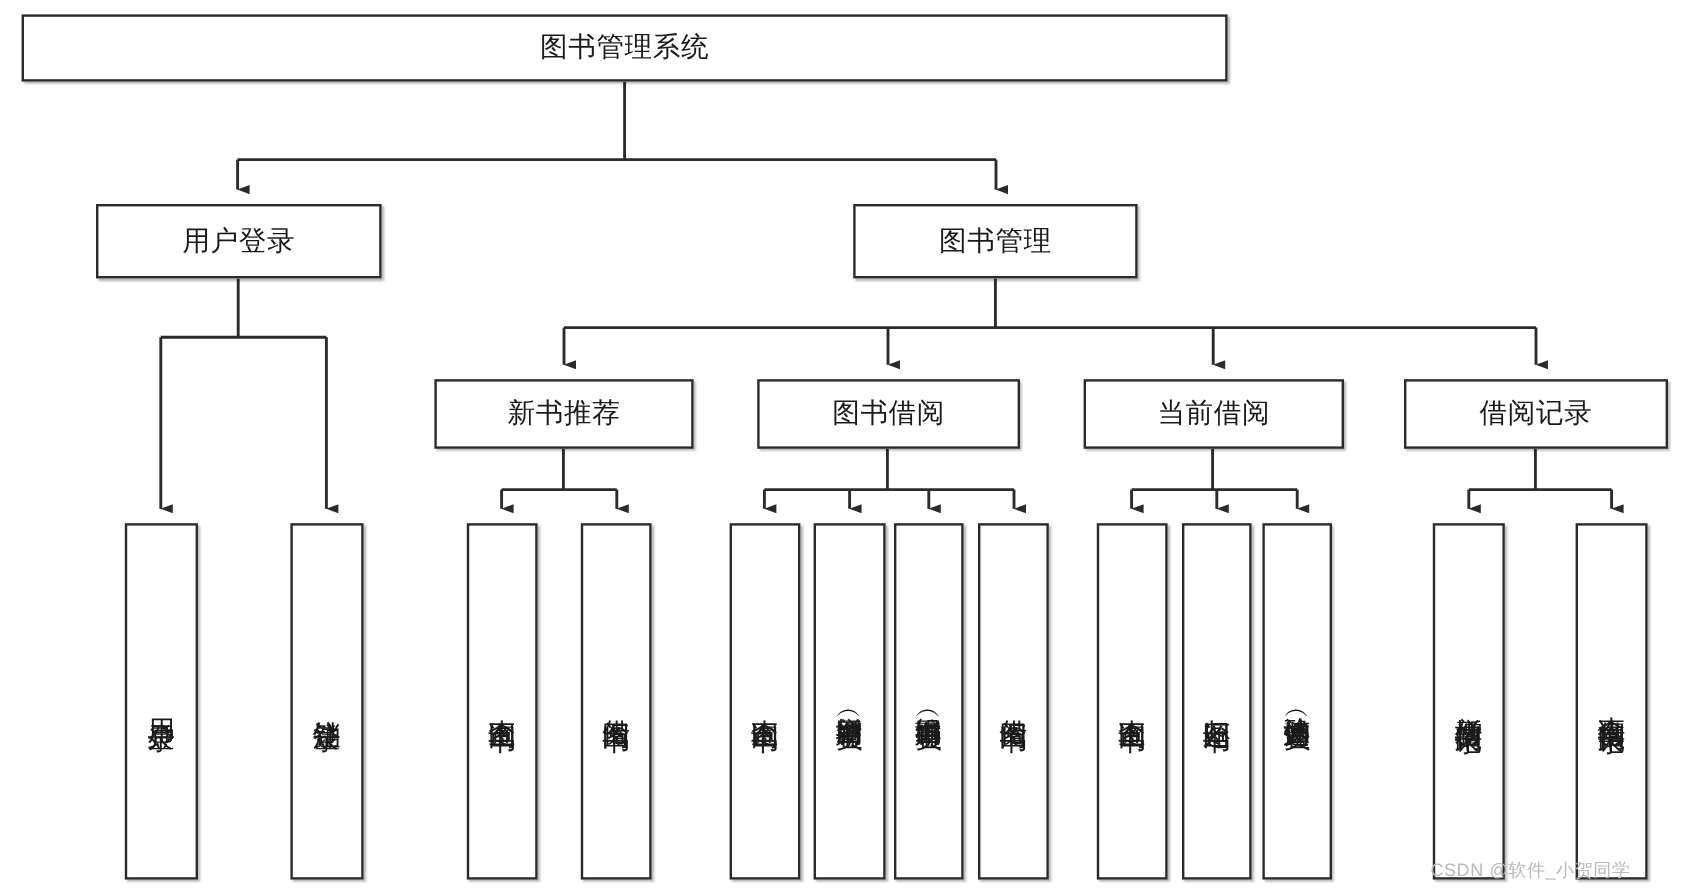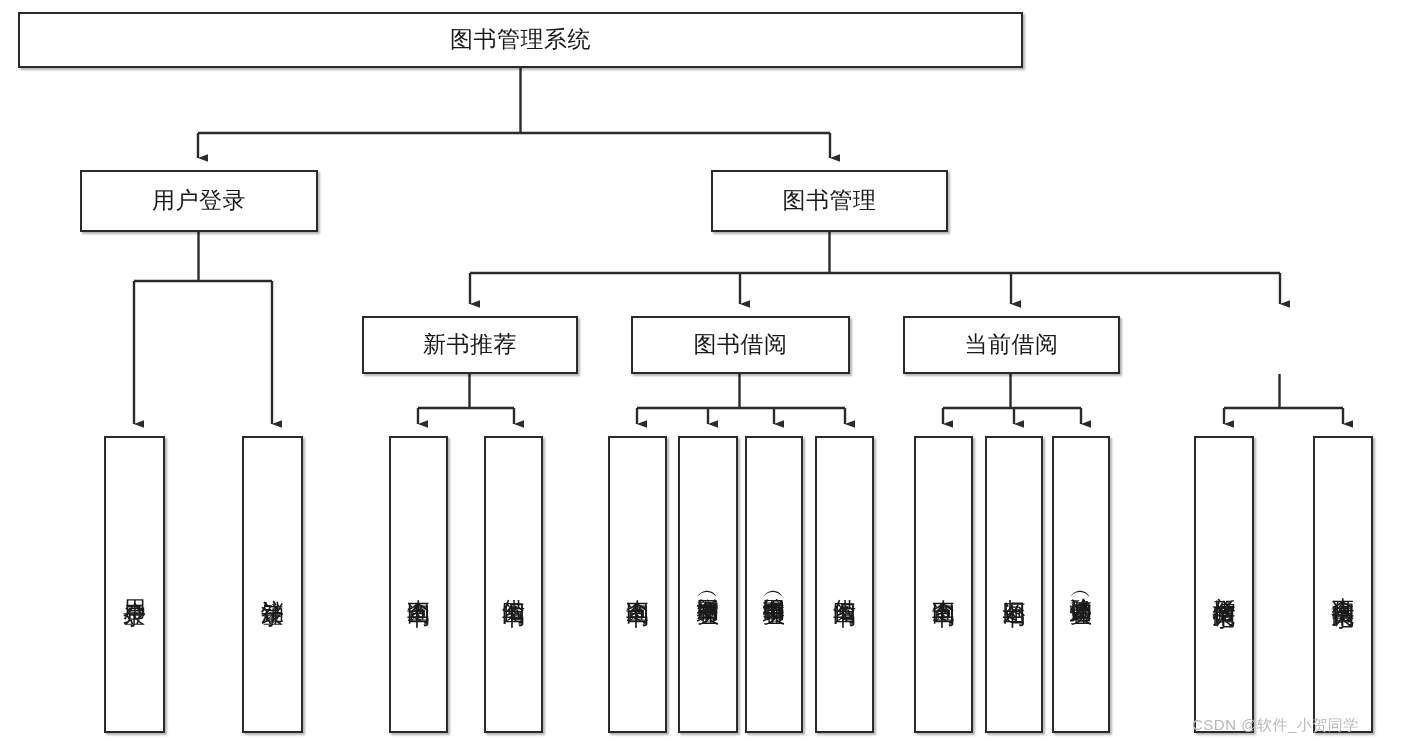--- a/index.html
+++ b/index.html
@@ -139,20 +139,23 @@
 
   <div class="node node-h" style="left: 362px; top: 316px; width: 216px; height: 58px; border-color: rgb(43, 43, 43); background: rgb(255, 255, 255); color: rgb(26, 26, 26);">
     <span class="label">新书推荐</span>
   </div>
   <div class="node node-h" style="left: 903px; top: 316px; width: 217px; height: 58px; border-color: rgb(43, 43, 43); background: rgb(255, 255, 255); color: rgb(26, 26, 26);">
     <span class="label">当前借阅</span>
   </div>
   <div class="node node-h" style="left: 631px; top: 316px; width: 219px; height: 58px; border-color: rgb(43, 43, 43); background: rgb(255, 255, 255); color: rgb(26, 26, 26);">
     <span class="label">图书借阅</span>
   </div>
+  <div class="node node-h" style="left: 1170px; top: 316px; width: 220px; height: 58px; border-color: rgb(43, 43, 43); background: rgb(255, 255, 255); color: rgb(26, 26, 26);">
+    <span class="label">借阅记录</span>
+  </div>
 
   <div class="node node-v" style="left: 104px; top: 436px; width: 61px; height: 297px; border-color: rgb(43, 43, 43); background: rgb(255, 255, 255); color: rgb(26, 26, 26);">
     <span class="label">用户登录</span>
   </div>
   <div class="node node-v" style="left: 242px; top: 436px; width: 61px; height: 297px; border-color: rgb(43, 43, 43); background: rgb(255, 255, 255); color: rgb(26, 26, 26);">
     <span class="label">注销登录</span>
   </div>
   <div class="node node-v" style="left: 389px; top: 436px; width: 59px; height: 297px; border-color: rgb(43, 43, 43); background: rgb(255, 255, 255); color: rgb(26, 26, 26);">
     <span class="label">查询图书</span>
   </div>

